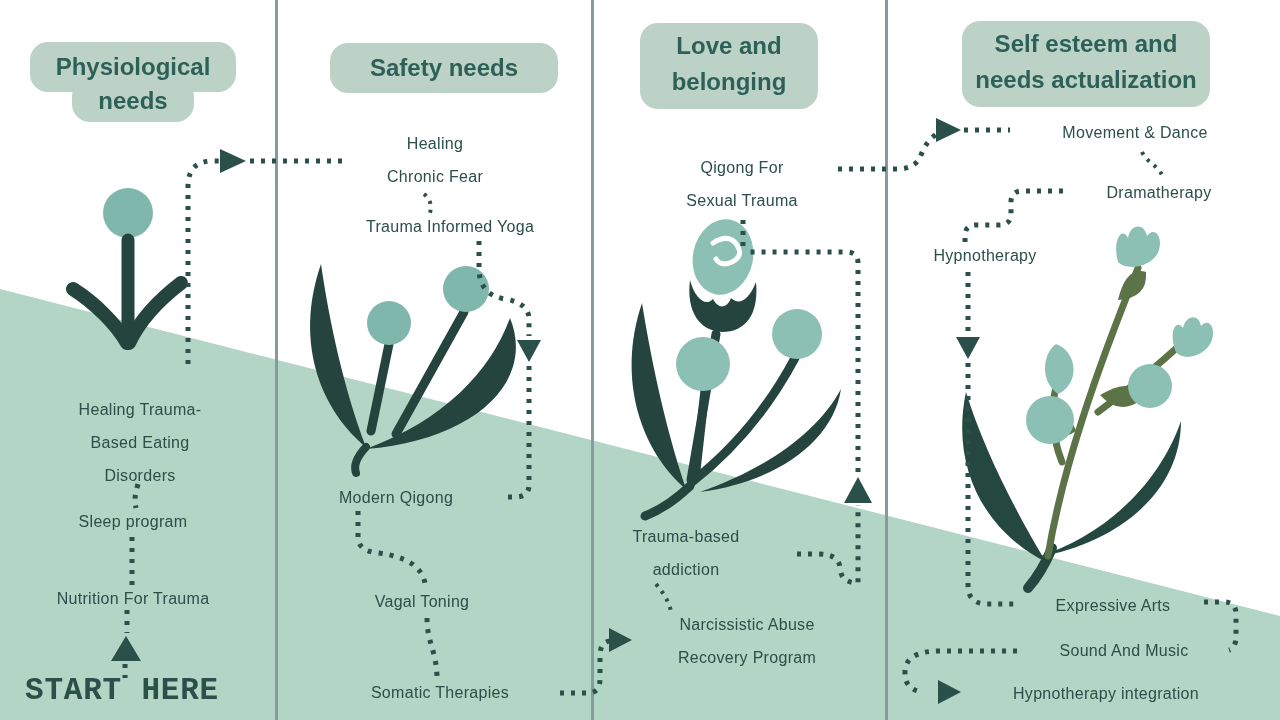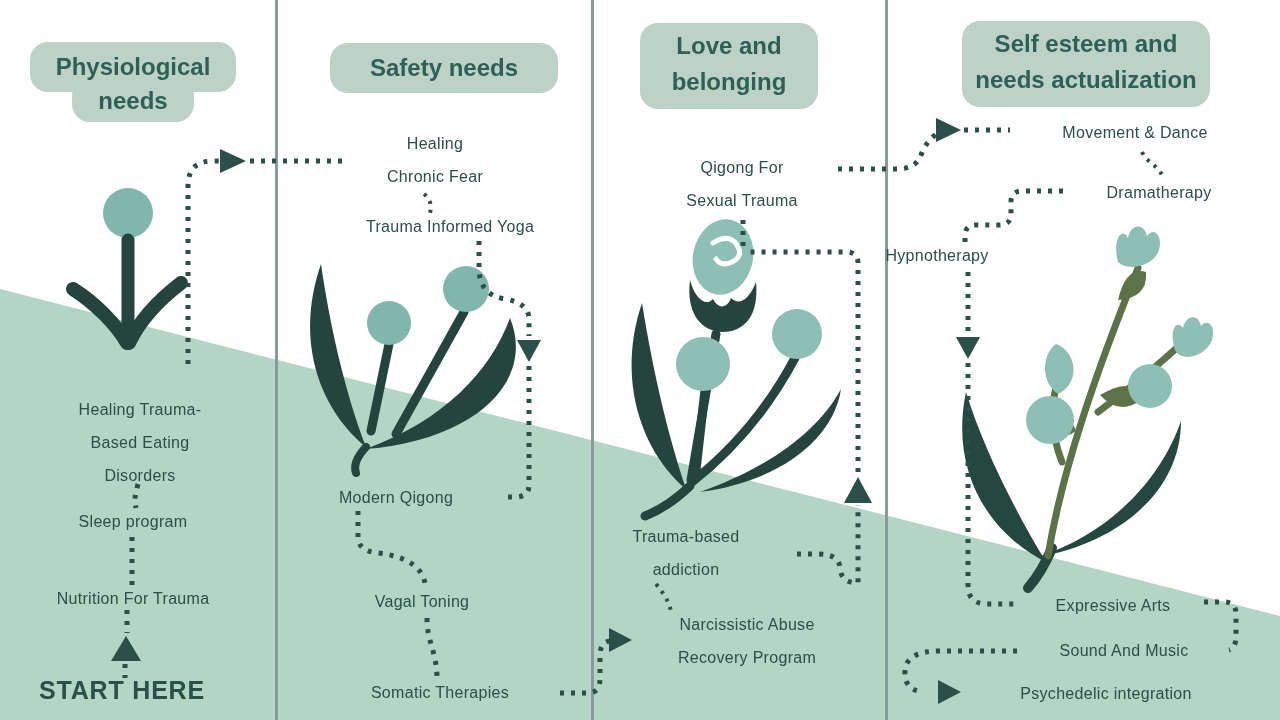--- a/index.html
+++ b/index.html
@@ -7,21 +7,21 @@
          font-family:"Liberation Sans","DejaVu Sans",sans-serif;background:var(--white,#fff);}
   #band{position:absolute;inset:0;background:var(--band);
         clip-path:polygon(0 289px,1280px 616px,1280px 720px,0 720px);}
   .divider{position:absolute;top:0;width:3px;height:720px;background:var(--divider);}
   #overlay{position:absolute;left:0;top:0;}
   .pill{position:absolute;background:var(--pill);border-radius:18px;}
   .htext{position:absolute;transform:translateX(-50%);color:var(--header-ink);
          font-weight:bold;font-size:24px;line-height:36px;text-align:center;white-space:nowrap;}
   .item{position:absolute;transform:translateX(-50%);color:var(--ink);
         font-size:16px;line-height:33px;text-align:center;white-space:nowrap;letter-spacing:.3px;}
-  .start{font-weight:bold;font-size:25px;letter-spacing:.8px;}
+  .start{font-weight:bold;font-size:31px;letter-spacing:.8px;font-family:Liberation Mono, monospace;}
 </style>
 </head>
 <body>
 
 <div id="stage">
 
   <div id="band"></div>
   <div class="divider" style="left:275px"></div>
   <div class="divider" style="left:591px"></div>
   <div class="divider" style="left:885px"></div>
@@ -166,18 +166,18 @@
     <div>Trauma-based</div>
     <div>addiction</div>
   </div>
   <div class="item" style="left:747px;top:608px">
     <div>Narcissistic Abuse</div>
     <div>Recovery Program</div>
   </div>
 
   <div class="item" style="left:1135px;top:116px">Movement &amp; Dance</div>
   <div class="item" style="left:1159px;top:176px">Dramatherapy</div>
-  <div class="item" style="left:937px;top:239px">Hypnotherapy</div>
+  <div class="item" style="left:985px;top:239px">Hypnotherapy</div>
   <div class="item" style="left:1113px;top:589px">Expressive Arts</div>
   <div class="item" style="left:1124px;top:634px">Sound And Music</div>
-  <div class="item" style="left:1106px;top:677px">Psychedelic integration</div>
+  <div class="item" style="left:1106px;top:677px">Hypnotherapy integration</div>
 
 </div>
 
 </body></html>

